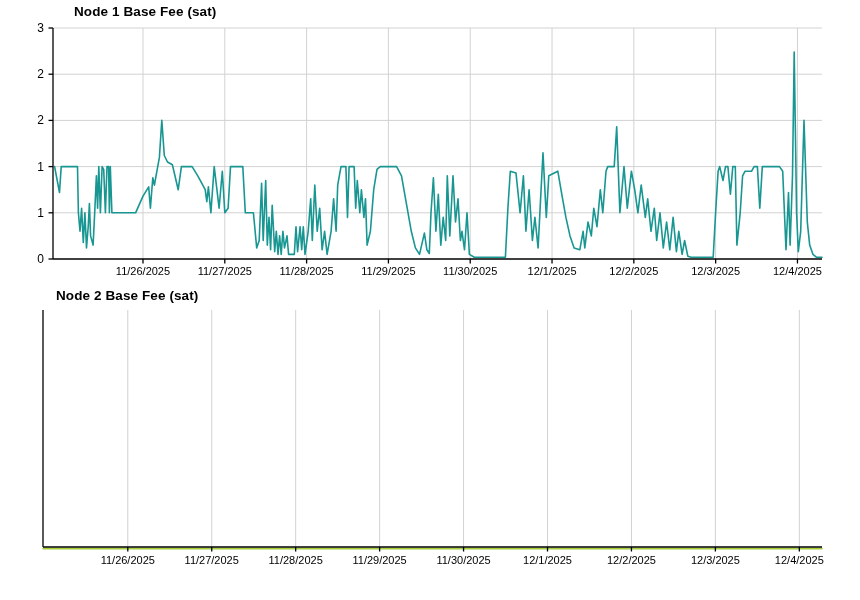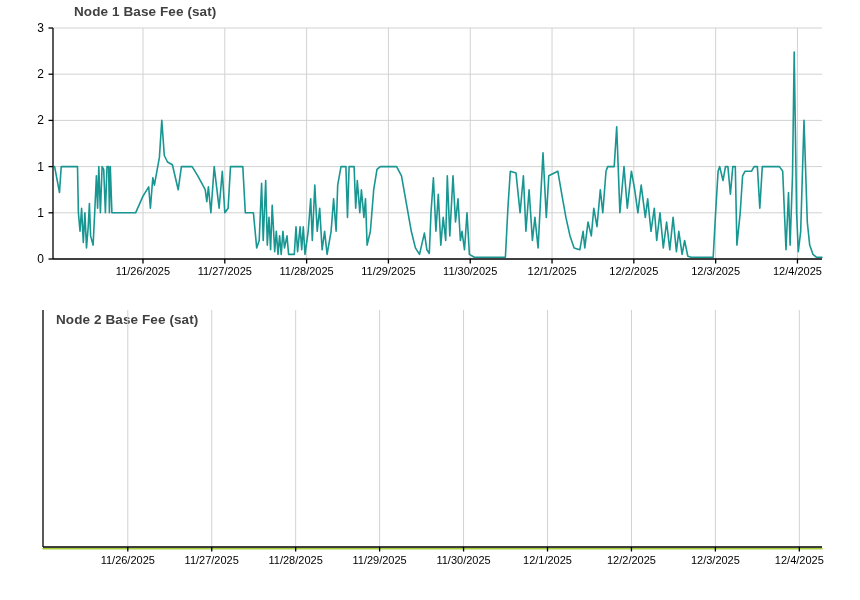--- a/index.html
+++ b/index.html
@@ -1,20 +1,20 @@
 <!DOCTYPE html>
 <html><head>
 <meta charset="utf-8">
 <style>
   html,body{margin:0;padding:0;background:#ffffff;}
   body{width:860px;height:600px;overflow:hidden;font-family:"Liberation Sans",sans-serif;-webkit-font-smoothing:antialiased;}
   .canvas{position:relative;width:860px;height:600px;background:#ffffff;}
-  .chart-title{position:absolute;font-weight:bold;font-size:13.5px;color:#404040;letter-spacing:0.1px;white-space:nowrap;}
+  .chart-title{position:absolute;font-weight:bold;font-size:13.5px;color:#000000;letter-spacing:0.1px;white-space:nowrap;}
   #title0{left:74px;top:4px;}
-  #title1{left:56px;top:288px;margin-top:24px;}
+  #title1{left:56px;top:288px;}
   svg{position:absolute;left:0;display:block;}
   #chart0{top:0;}
   #chart1{top:285px;}
 </style>
 </head>
 <body>
 
 <div class="canvas">
   <div class="chart-title" id="title0">Node 1 Base Fee (sat)</div>
   <svg id="chart0" width="860" height="285">

